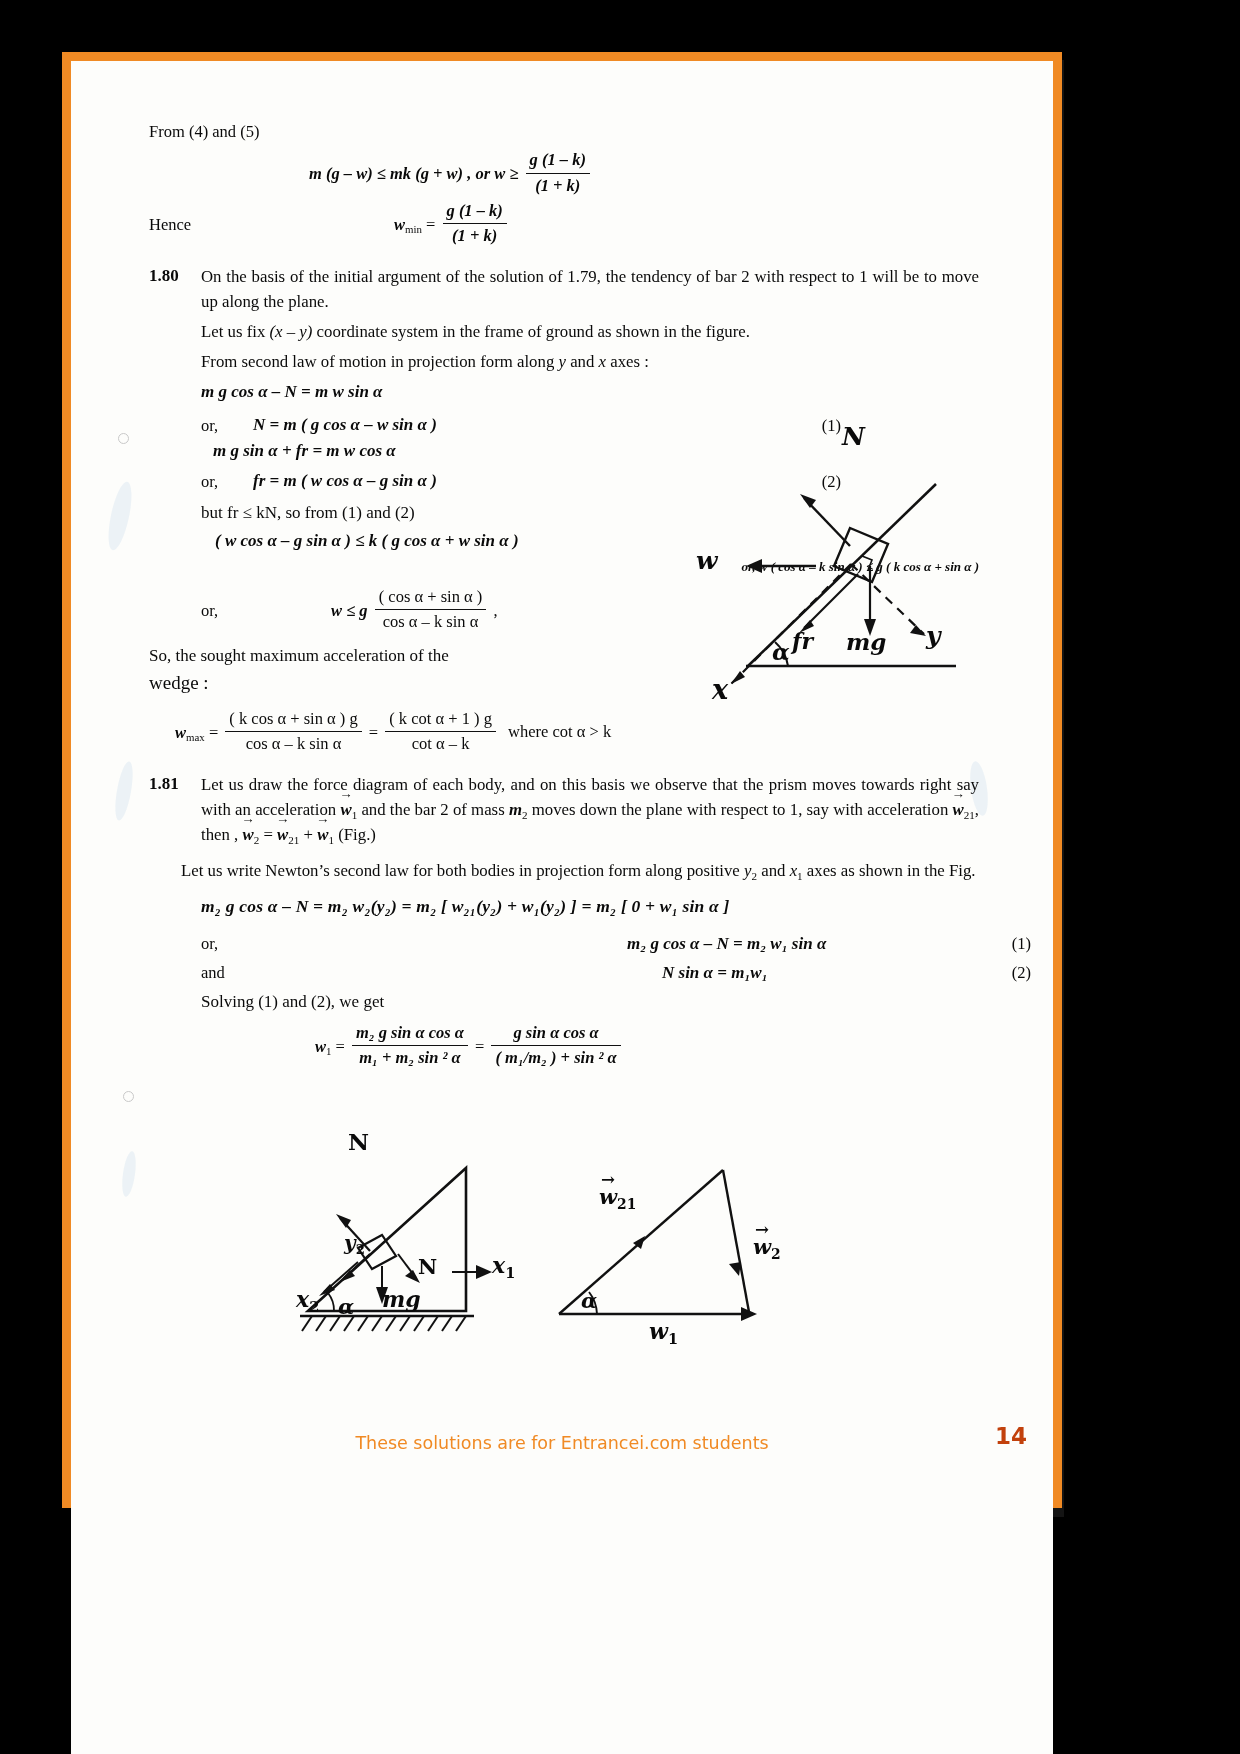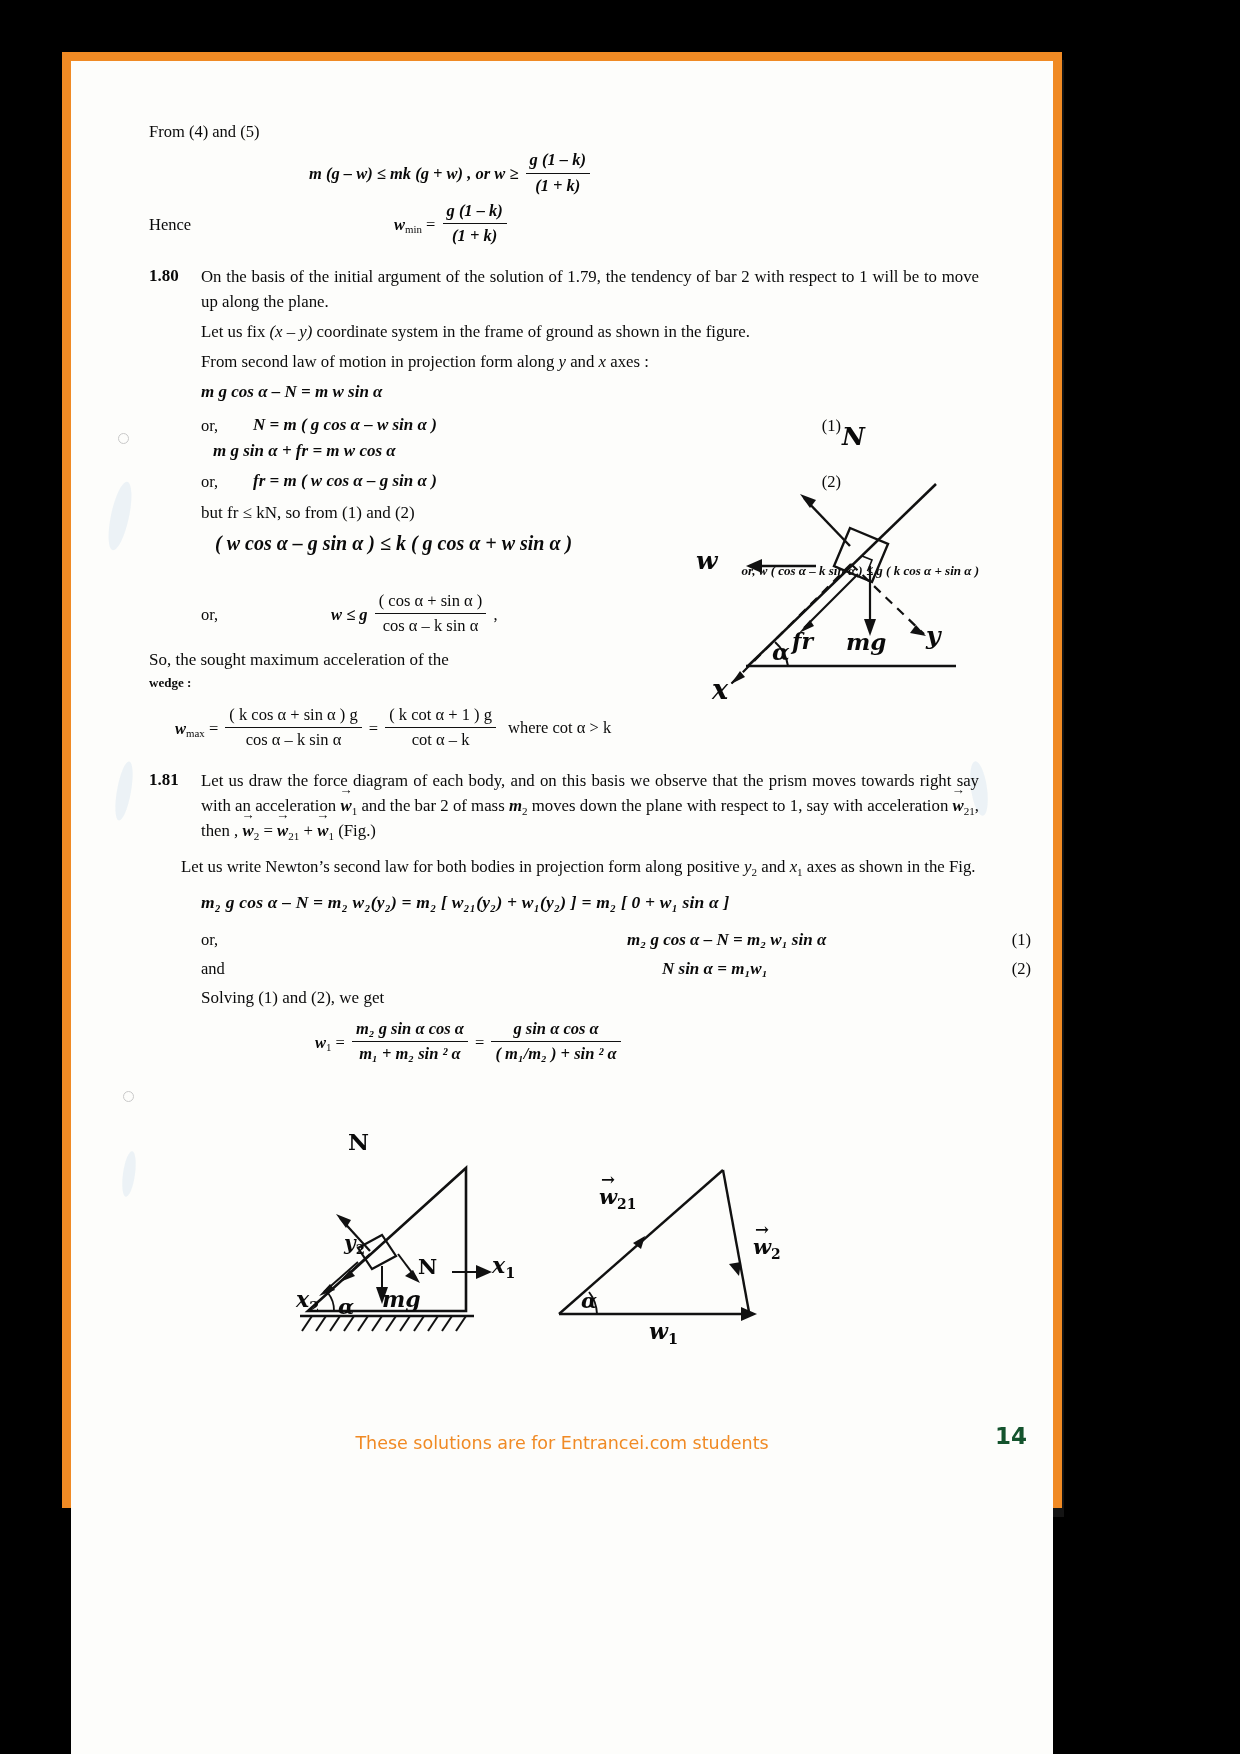--- a/index.html
+++ b/index.html
@@ -156,37 +156,37 @@
 
     <div class="bi" style="margin-left:64px;margin-top:3px;font-size:17px;">m g sin α + fr =  m w cos α</div>
 
     <div class="row" style="margin-left:52px;margin-top:7px;width:640px;">
       <span class="lbl">or,</span>
       <span class="grow bi" style="font-size:17px;">fr = m ( w cos α – g sin α )</span>
       <span class="rightno">(2)</span>
     </div>
 
     <div style="margin-left:52px;margin-top:9px;font-size:17px;">but fr ≤  kN, so from (1) and (2)</div>
-    <div class="bi" style="margin-left:66px;margin-top:5px;font-size:20px;">( w cos α – g sin α ) ≤ k ( g cos α + w sin α )</div>
+    <div class="bi" style="margin-left:66px;margin-top:5px;font-size:17px;">( w cos α – g sin α ) ≤ k ( g cos α + w sin α )</div>
     <div class="bi" style="margin-left:52px;margin-top:5px;font-size:13px;text-align:right;">or, w ( cos α – k sin α ) ≤ g ( k cos α + sin α )</div>
 
     <div class="row" style="margin-left:52px;margin-top:12px;">
       <span class="lbl">or,</span>
       <span style="margin-left:78px;">
         <span class="bi">w ≤ g</span>
         <span class="frac">
           <span class="num">( cos α + sin α )</span>
           <span class="den">cos α – k sin α</span>
         </span>
         <span>,</span>
       </span>
     </div>
 
     <div style="margin-left:0px;margin-top:10px;font-size:17px;width:510px;">So, the sought maximum acceleration of the</div>
-    <div style="margin-left:0px;margin-top:2px;font-size:13px;font-weight:bold;">wedge :</div>
+    <div style="margin-left:0px;margin-top:2px;font-size:19px;">wedge :</div>
 
     <div style="margin-left:26px;margin-top:14px;">
       <span class="bi">w</span><span class="sub">max</span>
       <span>=</span>
       <span class="frac">
         <span class="num">( k cos α + sin α ) g</span>
         <span class="den">cos α – k sin α</span>
       </span>
       <span>=</span>
       <span class="frac">
@@ -355,15 +355,15 @@
     </span>
     <span class="fig-label" style="left:108px;top:182px;font-size:22px;">
       <span>w</span><span class="sub">1</span>
     </span>
     <span class="fig-label" style="left:40px;top:152px;font-size:21px;">α</span>
   </div>
 
   <div style="position:absolute;left:0;top:1372px;width:982px;text-align:center;">
     <span style="color:#F08A24;font-family:'DejaVu Sans',sans-serif;font-size:17.5px;">These solutions are for Entrancei.com students</span>
   </div>
-  <div style="position:absolute;right:26px;top:1362px;font-family:'DejaVu Sans',sans-serif;font-weight:bold;font-size:23px;color:#14532d;">14</div>
+  <div style="position:absolute;right:26px;top:1362px;font-family:'DejaVu Sans',sans-serif;font-weight:bold;font-size:23px;color:#c2410c;">14</div>
 
 </div>
 
 </body></html>

